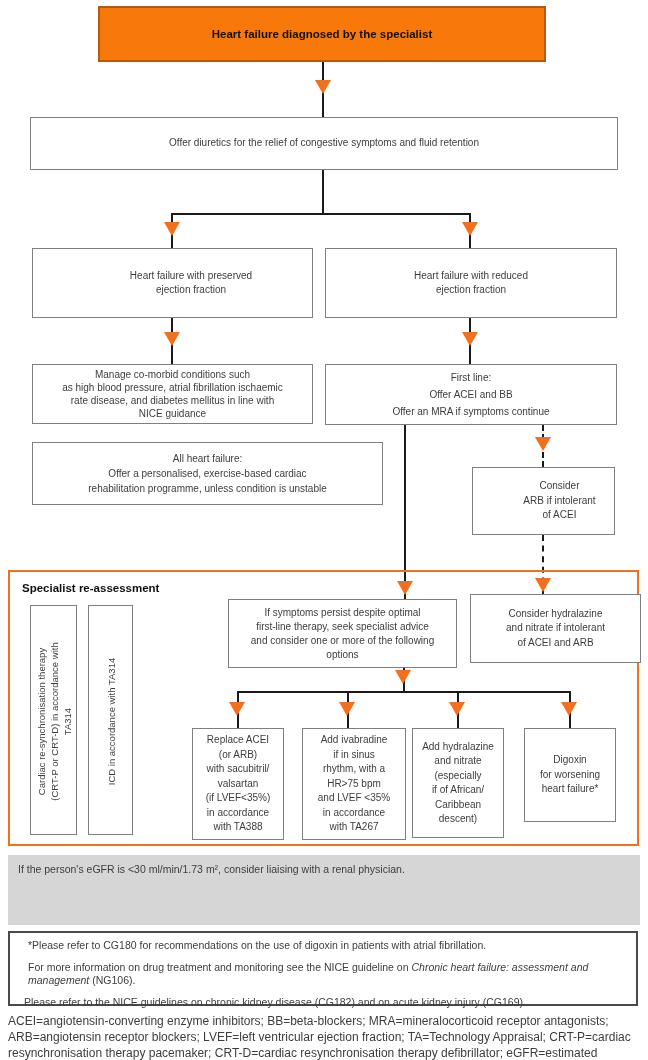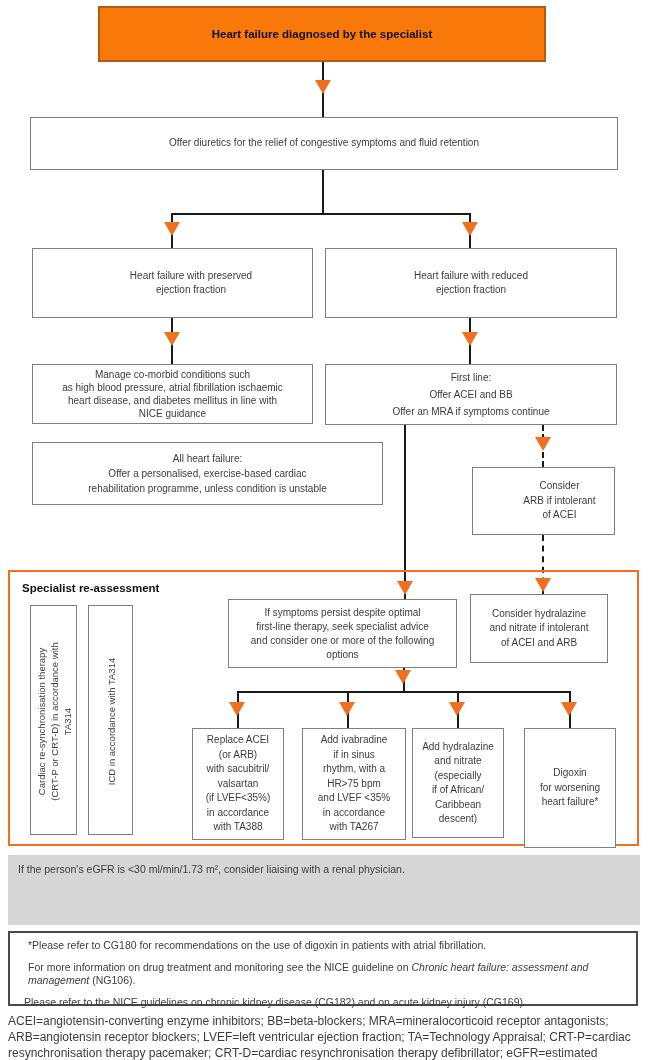--- a/index.html
+++ b/index.html
@@ -85,21 +85,21 @@
   </div>
 
   <div class="box" style="left:325px;top:248px;width:292px;height:70px;">
     <span class="pre">Heart failure with reduced
 ejection fraction</span>
   </div>
 
   <div class="box" style="left:32px;top:364px;width:281px;height:60px;line-height:1.32;">
     <span class="pre">Manage co-morbid conditions such
 as high blood pressure, atrial fibrillation ischaemic
-heart disease, and diabetes mellitus in line with
+rate disease, and diabetes mellitus in line with
 NICE guidance</span>
   </div>
 
   <div class="box" style="left:325px;top:364px;width:292px;height:61px;line-height:1.7;">
     <span class="pre">First line:
 Offer ACEI and BB
 Offer an MRA if symptoms continue</span>
   </div>
 
   <div class="box" style="left:32px;top:442px;width:351px;height:63px;line-height:1.5;justify-content:center;">
@@ -126,21 +126,21 @@
     <div class="vbox-inner" style="width:230px;height:45px;left:-92.5px;top:92.5px;">ICD in accordance with TA314</div>
   </div>
 
   <div class="box" style="left:228px;top:599px;width:229px;height:69px;line-height:1.4;">
     <span class="pre">If symptoms persist despite optimal
 first-line therapy, seek specialist advice
 and consider one or more of the following
 options</span>
   </div>
 
-  <div class="box" style="left:470px;top:594px;width:138px;height:69px;">
+  <div class="box" style="left:470px;top:594px;width:171px;height:69px;">
     <span class="pre">Consider hydralazine
 and nitrate if intolerant
 of ACEI and ARB</span>
   </div>
 
   <div class="box" style="left:192px;top:728px;width:92px;height:112px;">
     <span class="pre">Replace ACEI
 (or ARB)
 with sacubitril/
 valsartan
@@ -158,21 +158,21 @@
 with TA267</span>
   </div>
   <div class="box" style="left:412px;top:728px;width:92px;height:110px;">
     <span class="pre">Add hydralazine
 and nitrate
 (especially
 if of African/
 Caribbean
 descent)</span>
   </div>
-  <div class="box" style="left:524px;top:728px;width:92px;height:120px;">
+  <div class="box" style="left:524px;top:728px;width:92px;height:94px;">
     <span class="pre">Digoxin
 for worsening
 heart failure*</span>
   </div>
 
   <div class="grayblock" style="left:8px;top:855px;width:632px;height:70px;">
     <p>If the person's eGFR is &lt;30 ml/min/1.73 m², consider liaising with a renal physician.</p>
   </div>
 
   <div class="referblock" style="left:8px;top:931px;width:630px;height:75px;">

